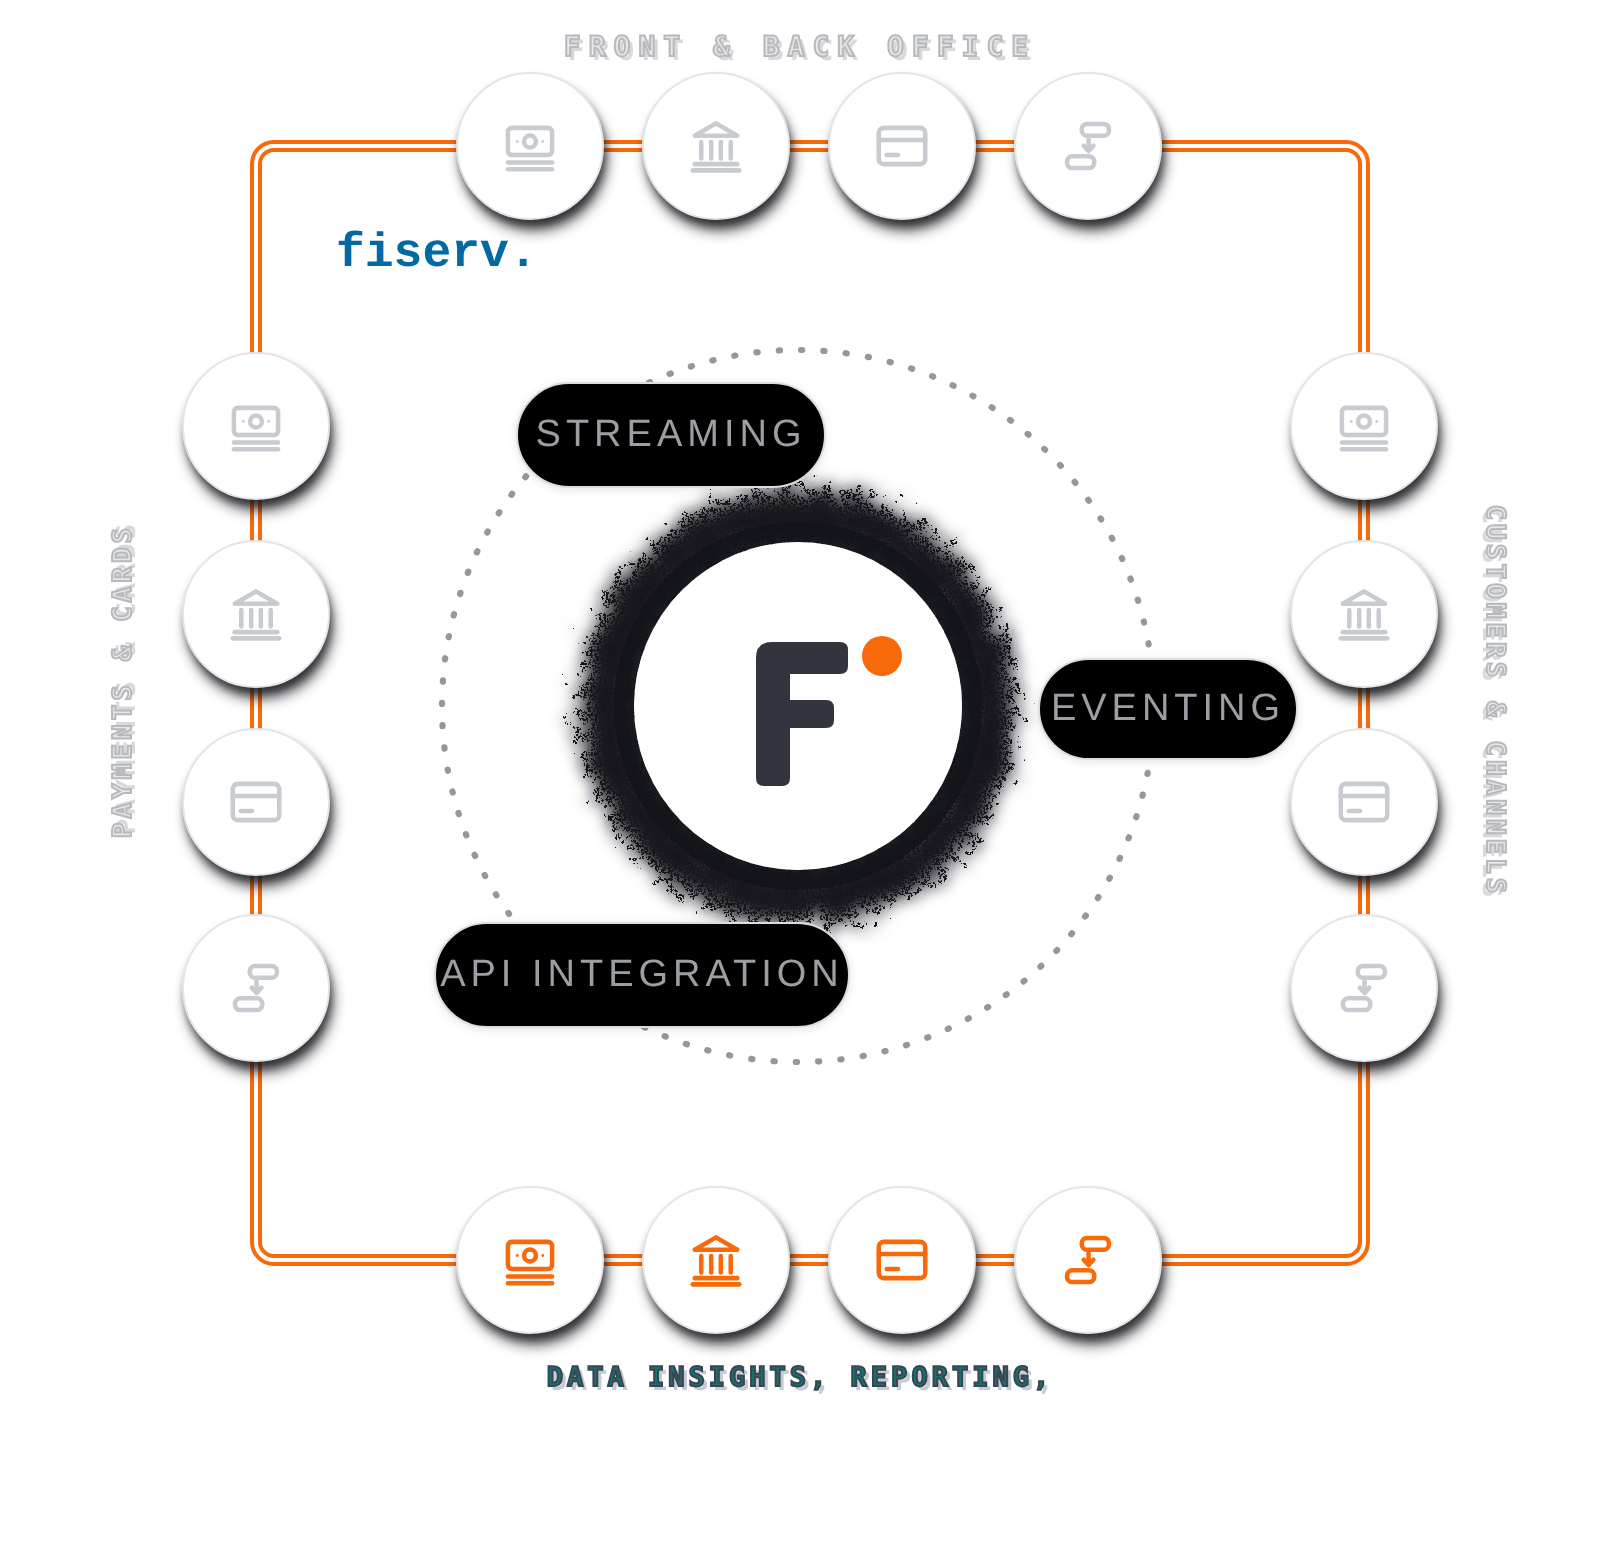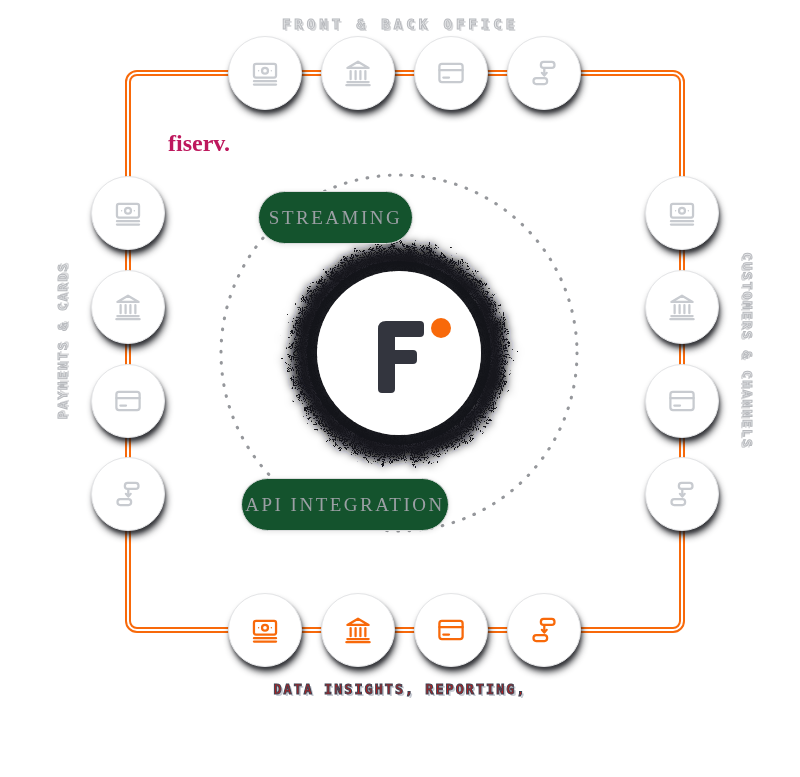--- a/index.html
+++ b/index.html
@@ -15,56 +15,56 @@
   
   .hd{
     position:absolute;font-weight:bold;text-transform:uppercase;white-space:nowrap;
     font-family:"DejaVu Sans Mono","Liberation Mono",monospace;
   }
   .hd-light{
     color:#e6e7e9;-webkit-text-stroke:1px #b7b9bd;
     text-shadow:2px 2px 0 #d8d9db;
   }
   .hd-dark{
-    color:#b91c1c;-webkit-text-stroke:1px #3d4352;
+    color:#0f766e;-webkit-text-stroke:1px #3d4352;
     text-shadow:2px 2px 0 #c6cad2;
   }
   .hd-top{left:0;right:0;top:4px;text-align:center;font-size:14px;letter-spacing:4px;margin-top:12px;}
   .hd-left{left:-98px;top:333px;width:320px;text-align:center;font-size:13px;letter-spacing:2px;
            transform:rotate(-90deg);}
   .hd-right{left:587px;top:343px;width:320px;text-align:center;font-size:13px;letter-spacing:2px;
            transform:rotate(90deg);}
   .hd-bottom{left:0;right:0;top:681px;text-align:center;font-size:13.5px;letter-spacing:2px;line-height:17px;}
 
   
   .fiserv-logo{
-    position:absolute;left:168px;top:114px;color:#be185d;font-weight:bold;
-    font-family:Liberation Serif, serif;font-size:24px;letter-spacing:0px;margin-top:16px;
+    position:absolute;left:168px;top:114px;color:#0369a1;font-weight:bold;
+    font-family:Liberation Mono, monospace;font-size:24px;letter-spacing:0px;
   }
 
   
   .node{
     position:absolute;width:74px;height:74px;border-radius:50%;
     background:#ffffff;border:1px solid #e4e5e7;box-sizing:border-box;
     display:flex;align-items:center;justify-content:center;
     box-shadow:2px 6px 7px -1px rgba(22,23,28,0.85), 1px 3px 3px rgba(22,23,28,0.35);
   }
   .node svg{width:34px;height:34px;display:block;}
 
   
   .pill{
-    position:absolute;background:#14532d;border:1.5px solid #dcddde;border-radius:28px;
+    position:absolute;background:#000000;border:1.5px solid #dcddde;border-radius:28px;
     display:flex;align-items:center;justify-content:center;
     color:#9b9fa4;font-size:19px;letter-spacing:2.5px;
     box-shadow:0 1px 5px rgba(0,0,0,0.10);
-    font-family:Liberation Serif, serif;
+    font-family:Liberation Sans, sans-serif;
   }
   .pill-streaming{left:258px;top:191px;width:153px;height:51px;}
   .pill-eventing{left:519px;top:329px;width:128px;height:49px;}
-  .pill-api{left:241px;top:461px;width:206px;height:51px;margin-top:17px;}
+  .pill-api{left:217px;top:461px;width:206px;height:51px;}
 
   .layer{position:absolute;left:0;top:0;}
 </style>
 </head>
 <body>
 
 <div id="stage">
 
   <div class="perimeter-rect"></div>
 
@@ -280,20 +280,23 @@
             <path d="M12.2 9.6 V 13.4"></path>
             <path d="M10.5 11.9 L12.2 13.8 L13.9 11.9"></path>
           </svg>
         </span>
       </div>
     </div>
 
   <div class="pill pill-streaming">
     <span>STREAMING</span>
   </div>
+  <div class="pill pill-eventing">
+    <span>EVENTING</span>
+  </div>
   <div class="pill pill-api">
     <span>API INTEGRATION</span>
   </div>
 
   <div class="hd hd-light hd-top">FRONT &amp; BACK OFFICE</div>
   <div class="hd hd-light hd-left">PAYMENTS &amp; CARDS</div>
   <div class="hd hd-light hd-right">CUSTOMERS &amp; CHANNELS</div>
   <div class="hd hd-dark hd-bottom">
     <div>DATA INSIGHTS, REPORTING,</div>
   </div>

